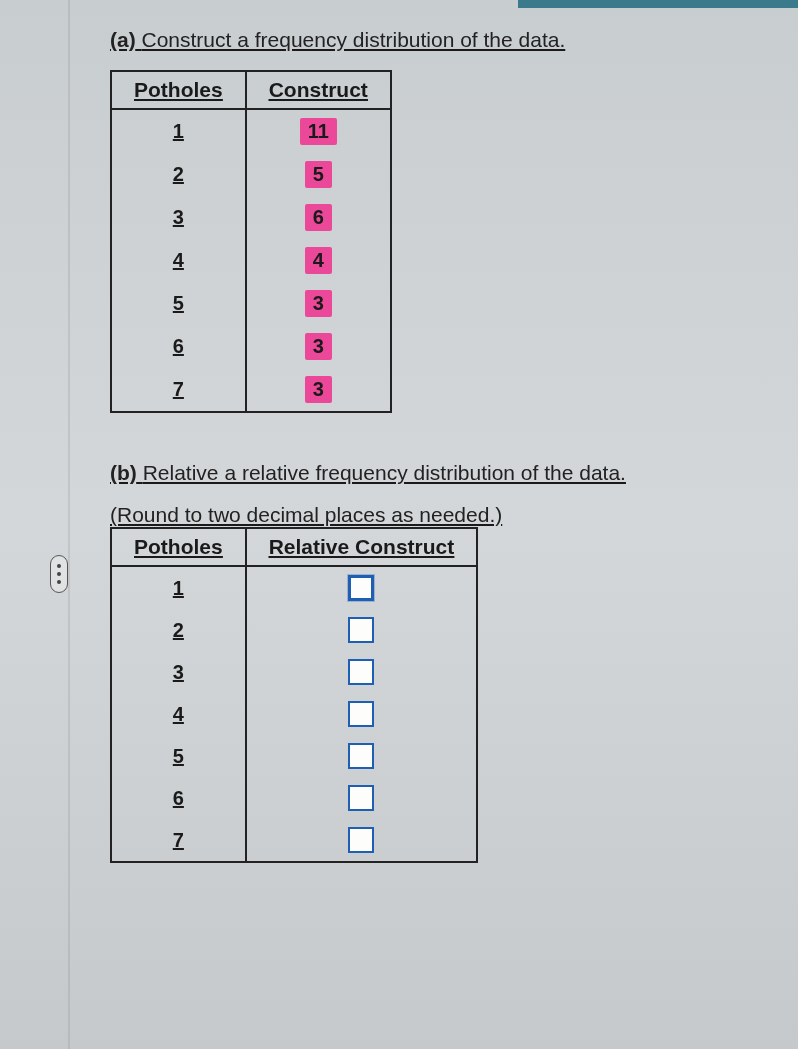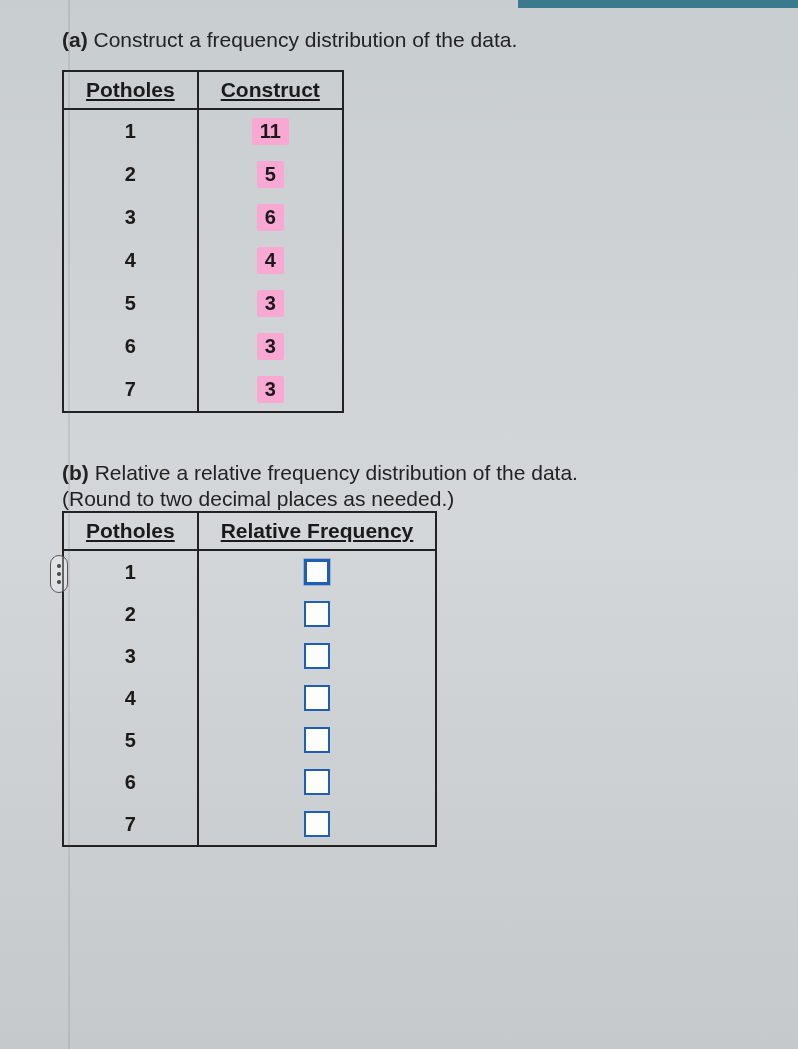--- a/index.html
+++ b/index.html
@@ -46,42 +46,43 @@
       justify-content: center;
       gap: 4px;
     }
     .dots-indicator span {
       width: 4px;
       height: 4px;
       background: #444;
       border-radius: 50%;
     }
     .content {
-      padding: 28px 40px 40px 62px;
+      padding: 28px 40px 40px 110px;
       color: #1a1a1a;
+      text-decoration: underline;
     }
     .part-label {
       font-size: 21px;
       font-weight: bold;
       margin-bottom: 18px;
       color: #222;
     }
     .part-label .part-letter {
       font-weight: bold;
     }
     .part-label .part-text {
       font-weight: normal;
     }
     .part-b {
       margin-top: 48px;
     }
     .part-b .round-note {
       font-size: 21px;
       font-weight: normal;
-      margin-top: 2px;
+      margin-top: 18px;
     }
     table.freq-table {
       border-collapse: collapse;
       background: transparent;
     }
     table.freq-table th {
       border: 2px solid #222;
       padding: 6px 22px;
       font-size: 21px;
       font-weight: bold;
@@ -96,21 +97,21 @@
       font-size: 20px;
       font-weight: bold;
       text-align: center;
       height: 42px;
     }
     table.freq-table tr:last-child td {
       border-bottom: 2px solid #222;
     }
     .filled-value {
       display: inline-block;
-      background: #f9a8d4;
+      background: #ec4899;
       padding: 2px 8px;
       border-radius: 2px;
       min-width: 24px;
     }
     .input-box {
       display: inline-block;
       width: 26px;
       height: 26px;
       border: 2px solid #1e5fb4;
       background: #fdfdfc;
@@ -189,21 +190,21 @@
     <div class="part-label" style="margin-bottom:0;">
       <span class="part-letter">(b)</span>
       <span class="part-text">Relative a relative frequency distribution of the data.</span>
       <div class="round-note">(Round to two decimal places as needed.)</div>
     </div>
 
     <table class="freq-table table-b">
       <thead>
         <tr>
           <th>Potholes</th>
-          <th>Relative Frequency</th>
+          <th>Relative Construct</th>
         </tr>
       </thead>
       <tbody>
         <tr>
           <td>1</td>
           <td><span class="input-box active"></span></td>
         </tr>
         <tr>
           <td>2</td>
           <td><span class="input-box"></span></td>

